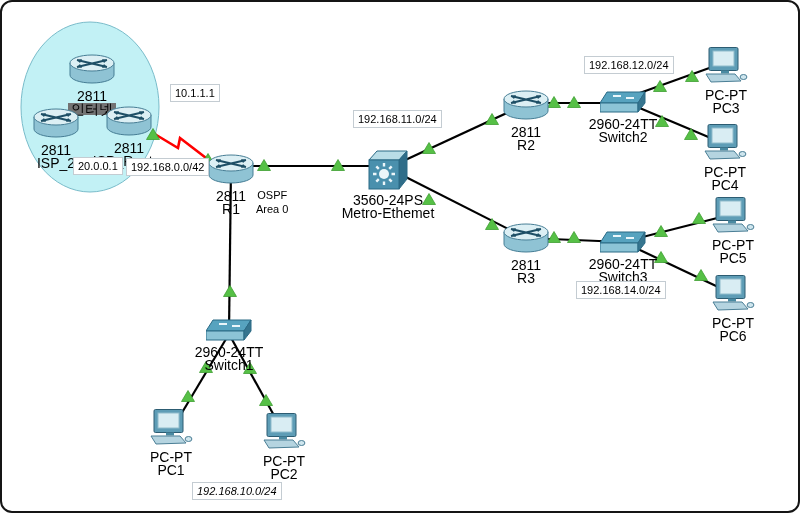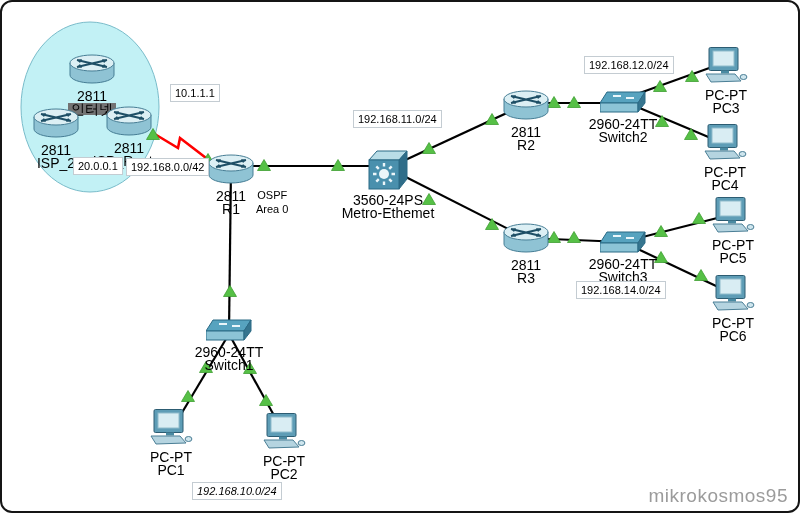--- a/index.html
+++ b/index.html
@@ -270,14 +270,13 @@
         <div>192.168.14.0/24</div>
       </div>
       <div class="note boxed" style="left: 190px; top: 480px; font-style: italic;">
         <div>192.168.10.0/24</div>
       </div>
       <div class="note plain" style="left: 254px; top: 186px;">
         <div>OSPF</div>
         <div>Area 0</div>
       </div>
     </div>
-  <div id="watermark">mikrokosmos95</div>
 </div>
 
 </body></html>

